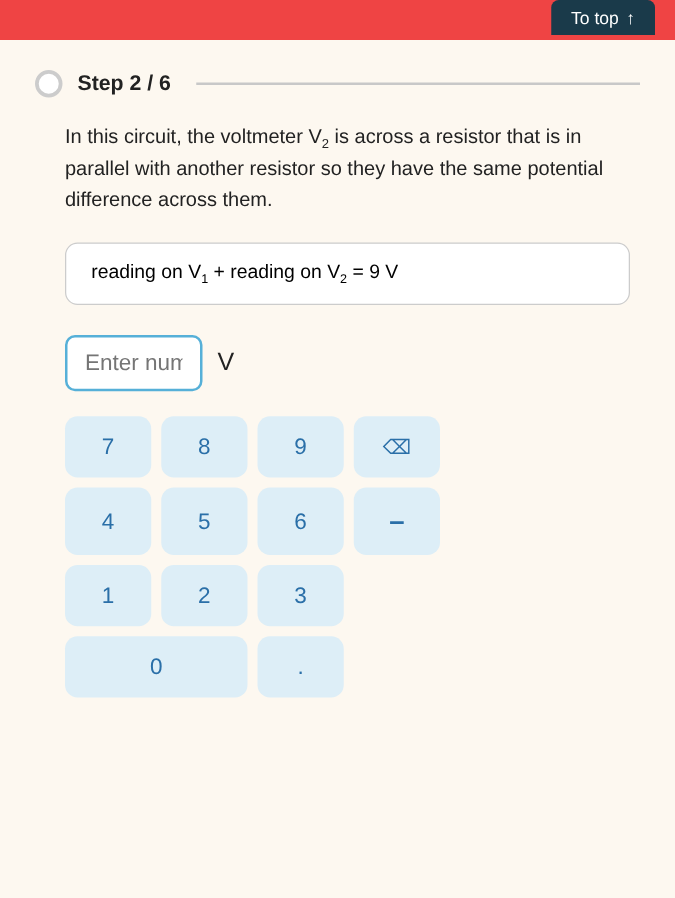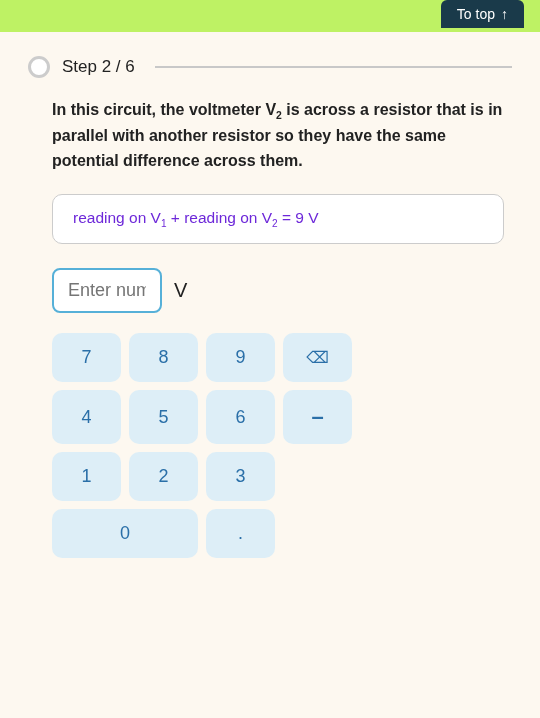--- a/index.html
+++ b/index.html
@@ -10,21 +10,21 @@
       background: #fdf8f0;
       font-family: 'Segoe UI', Arial, sans-serif;
       position: relative;
       overflow-x: hidden;
     }
 
     
     .top-bar {
       display: flex;
       justify-content: flex-end;
-      background: #bef264;
+      background: #ef4444;
       padding: 0 16px;
       height: 32px;
       align-items: center;
     }
 
     .to-top-btn {
       background: #1a3a4a;
       color: #fff;
       border: none;
       border-radius: 6px 6px 0 0;
@@ -52,57 +52,56 @@
       width: 22px;
       height: 22px;
       border-radius: 50%;
       border: 3px solid #ccc;
       background: #fff;
       flex-shrink: 0;
     }
 
     .step-title {
       font-size: 17px;
-      font-weight: 400;
+      font-weight: 700;
       color: #222;
     }
 
     .step-divider {
       flex: 1;
       height: 2px;
       background: #c8c8c8;
       margin-left: 8px;
     }
 
     
     .content {
       padding: 8px 36px 24px 52px;
     }
 
     .content p {
       font-size: 16px;
       color: #222;
       line-height: 1.55;
       margin-bottom: 4px;
-      font-weight: bold;
     }
 
     .content .paragraph-block {
       margin-bottom: 20px;
     }
 
     
     .formula-box {
       border: 1.5px solid #ccc;
       border-radius: 10px;
       padding: 14px 20px;
       margin: 18px 0 20px 0;
       background: #fff;
       font-size: 15.5px;
-      color: #6d28d9;
+      color: #000000;
     }
 
     
     .input-area {
       display: flex;
       align-items: center;
       gap: 12px;
       margin: 24px 0 20px 0;
     }
 

